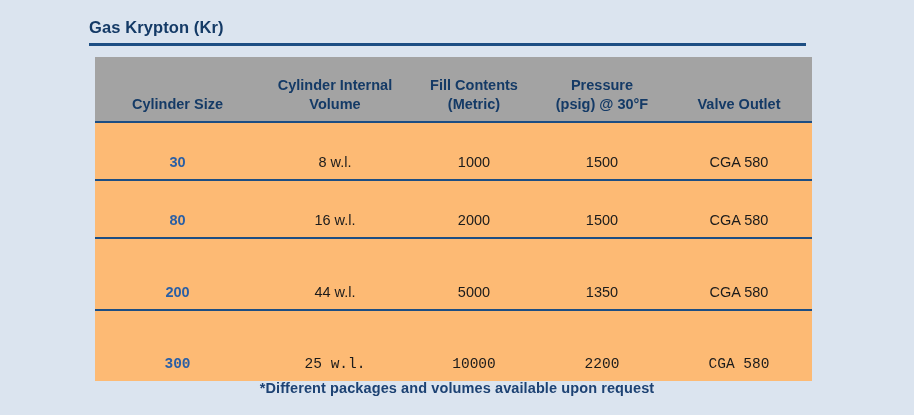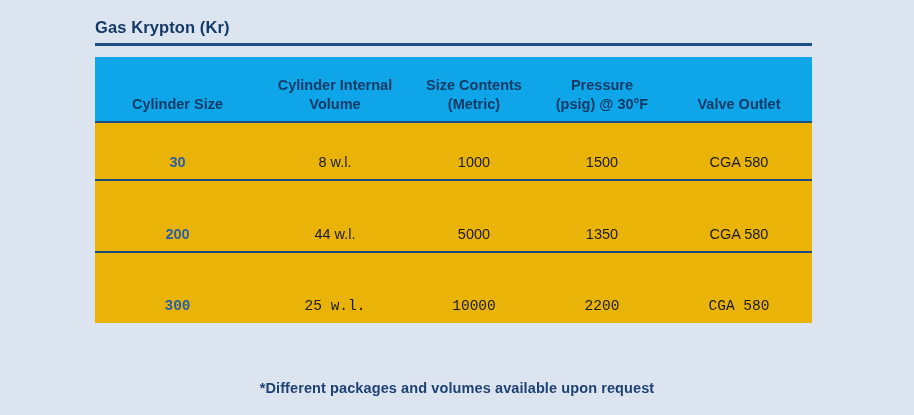--- a/index.html
+++ b/index.html
@@ -17,21 +17,21 @@
   .sheet {
     position: relative;
     width: 914px;
     height: 415px;
     box-sizing: border-box;
   }
 
   
   .title-block {
     position: absolute;
-    left: 95px;
+    left: 89px;
     top: 16px;
     width: 717px;
   }
   .title-text {
     font-size: 16.5px;
     font-weight: bold;
     color: #143a66;
     letter-spacing: 0.1px;
     line-height: 22px;
     white-space: nowrap;
@@ -55,38 +55,38 @@
     width: 717px;
     table-layout: fixed;
   }
   table.spec col.c0 { width: 165px; }
   table.spec col.c1 { width: 150px; }
   table.spec col.c2 { width: 128px; }
   table.spec col.c3 { width: 128px; }
   table.spec col.c4 { width: 146px; }
 
   thead th {
-    background: #0ea5e9;
+    background: #a3a3a3;
     color: #143a66;
     font-size: 14.5px;
     font-weight: bold;
     text-align: center;
     vertical-align: bottom;
     padding: 0 2px 7px 2px;
     height: 57px;
     line-height: 19px;
     border: none;
     border-bottom: 2px solid #1d4e83;
   }
 
   tbody tr {
     background: #ffffff;
   }
   tbody td {
-    background: #eab308;
+    background: #fdba74;
     text-align: center;
     vertical-align: bottom;
     font-size: 14.5px;
     color: #1b1b1b;
     padding: 0 2px 7px 2px;
     border-bottom: 2px solid #1d4e83;
     line-height: 19px;
   }
   tbody tr.short td { height: 49px; }
   tbody tr.tall  td { height: 63px; }
@@ -133,38 +133,45 @@
         <tr>
           <th>
             <span></span>
             <span>Cylinder Size</span>
           </th>
           <th>
             <span>Cylinder Internal</span><br>
             <span>Volume</span>
           </th>
           <th>
-            <span>Size Contents</span><br>
+            <span>Fill Contents</span><br>
             <span>(Metric)</span>
           </th>
           <th>
             <span>Pressure</span><br>
             <span>(psig) @ 30°F</span>
           </th>
           <th>
             <span></span>
             <span>Valve Outlet</span>
           </th>
         </tr>
       </thead>
       <tbody>
         <tr class="short">
           <td class="size-cell">30</td>
           <td>8 w.l.</td>
           <td>1000</td>
+          <td>1500</td>
+          <td>CGA 580</td>
+        </tr>
+        <tr class="short">
+          <td class="size-cell">80</td>
+          <td>16 w.l.</td>
+          <td>2000</td>
           <td>1500</td>
           <td>CGA 580</td>
         </tr>
         <tr class="tall">
           <td class="size-cell">200</td>
           <td>44 w.l.</td>
           <td>5000</td>
           <td>1350</td>
           <td>CGA 580</td>
         </tr>

